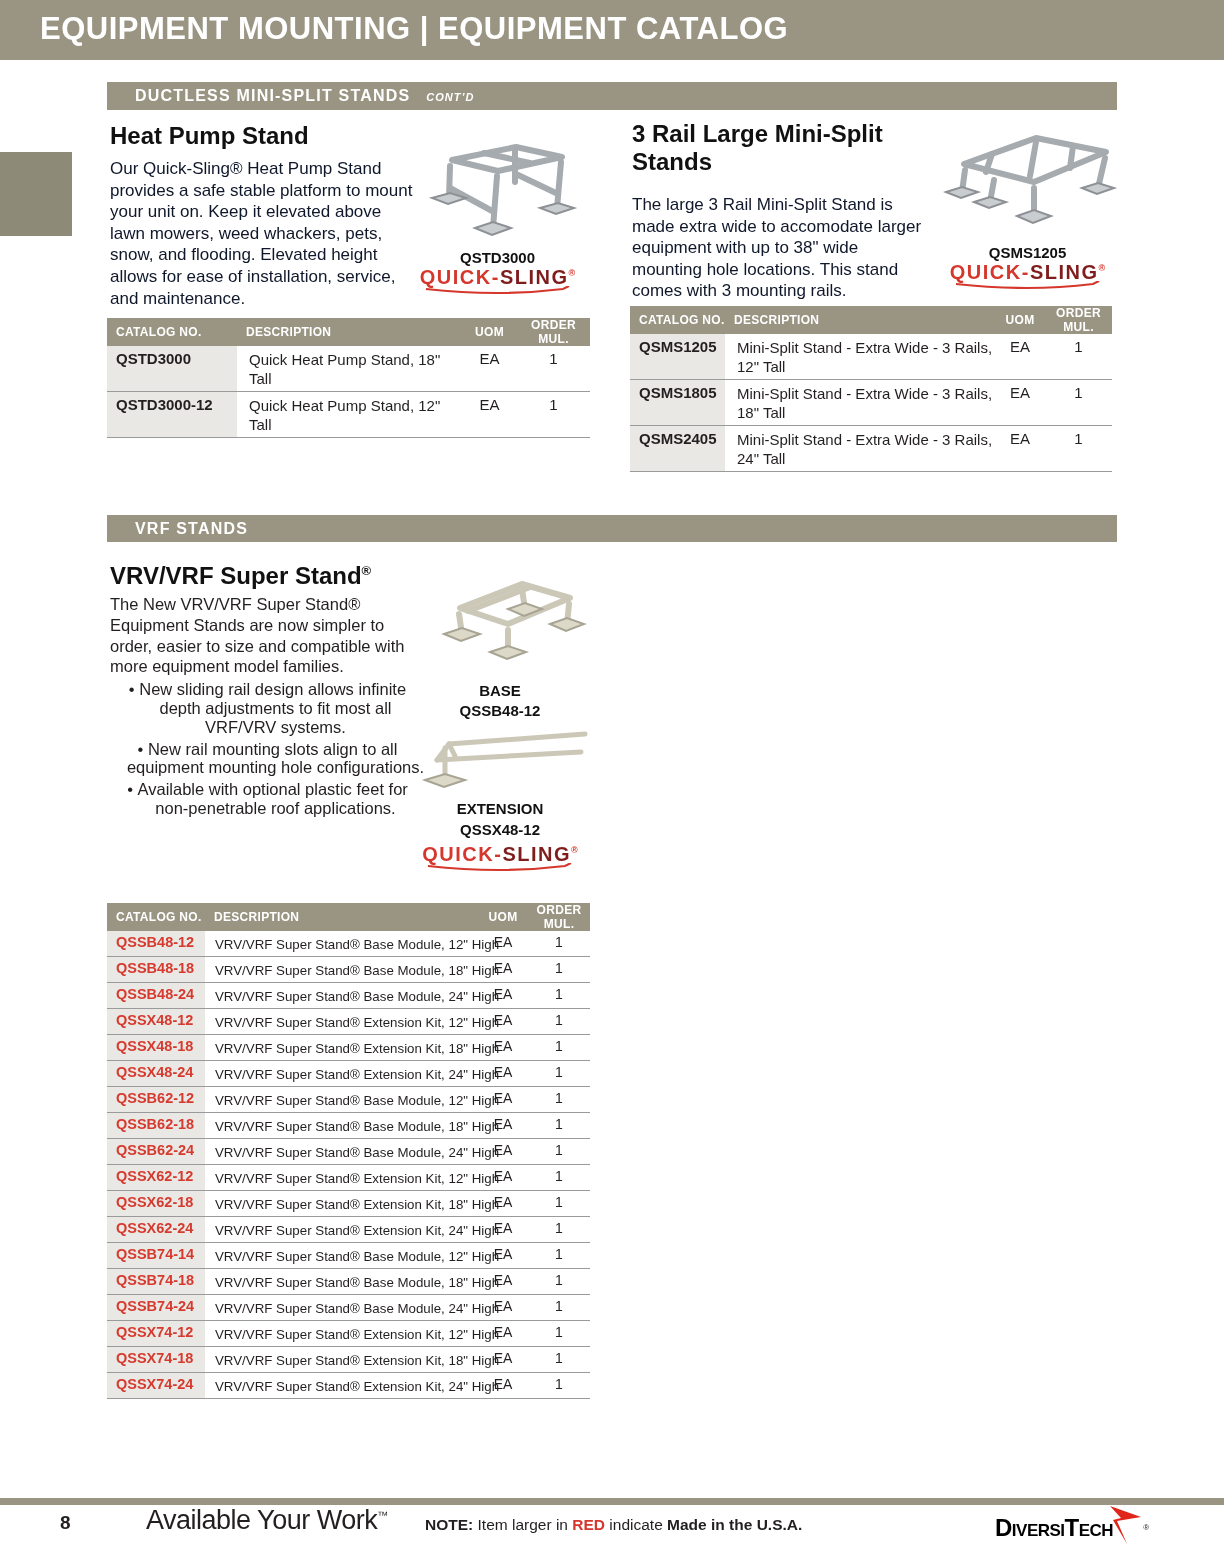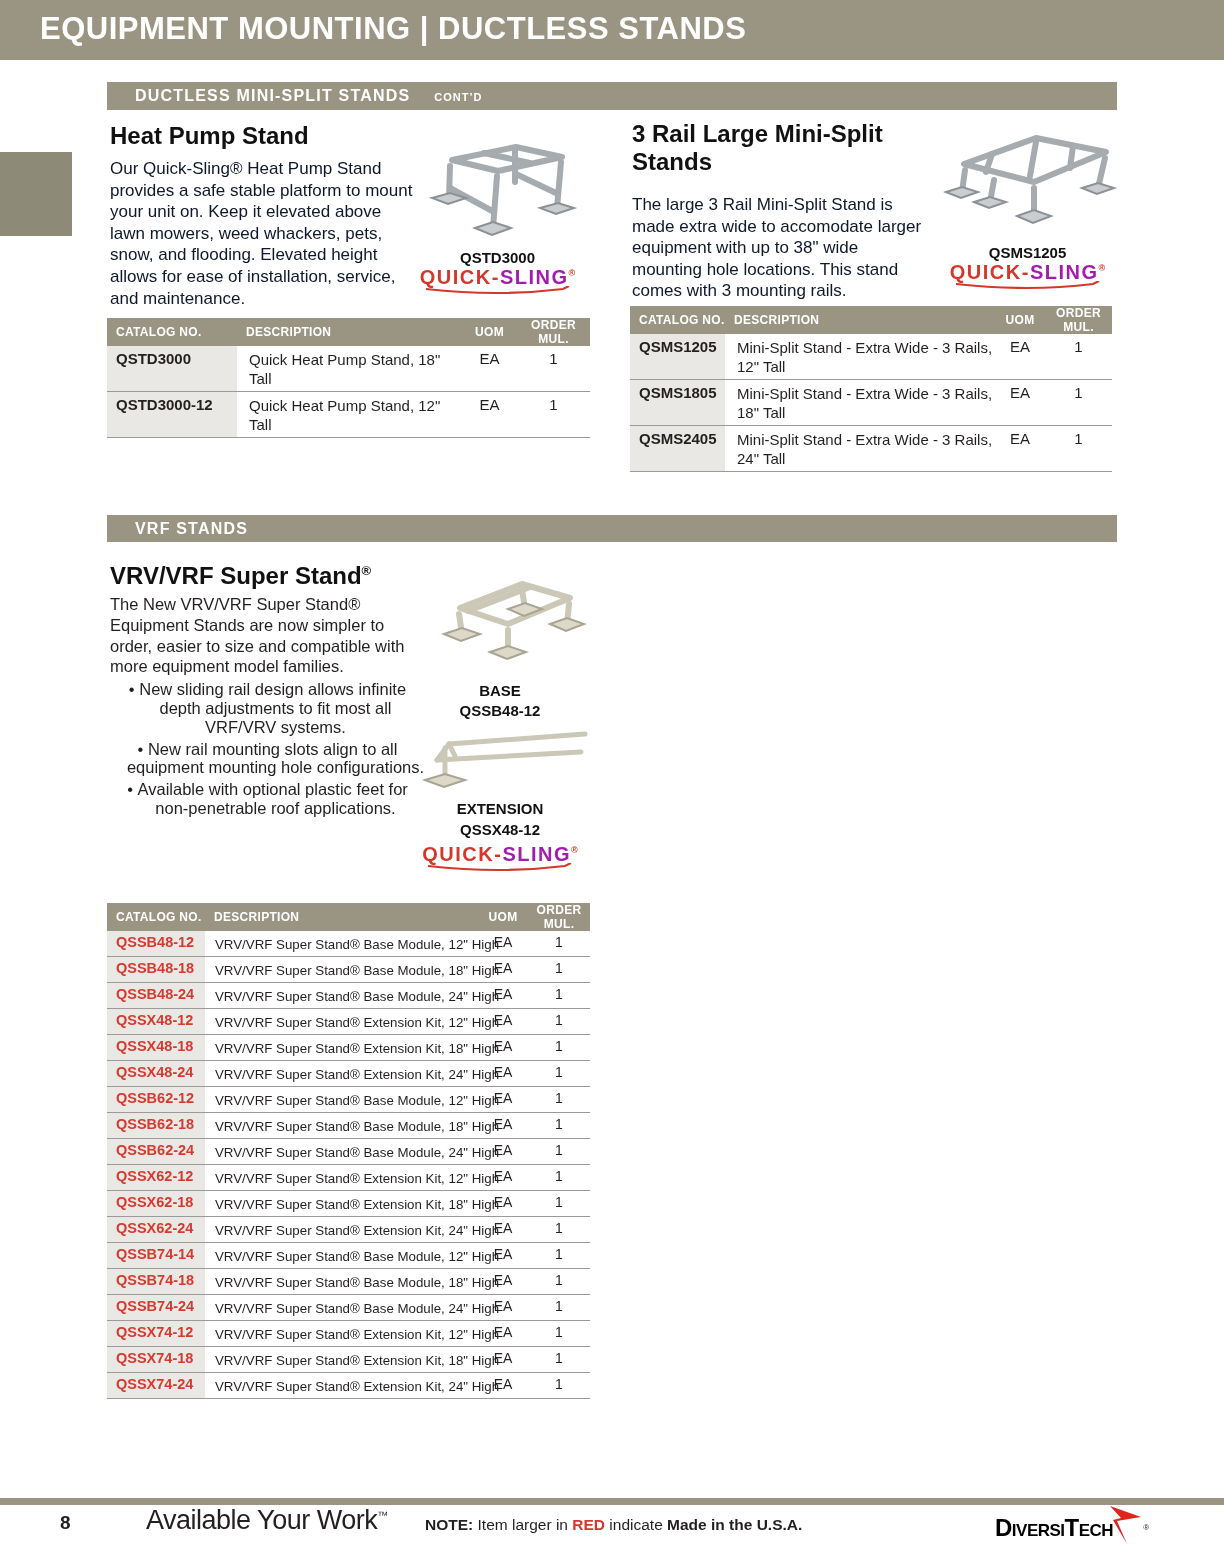--- a/index.html
+++ b/index.html
@@ -5,21 +5,21 @@
   * { margin:0; padding:0; box-sizing:border-box; }
   html,body { background:#ffffff; }
   body { width:1224px; height:1557px; position:relative; font-family:"Liberation Sans", sans-serif; color:#231f20; overflow:hidden; }
 
   
   .banner { position:absolute; left:0; top:0; width:1224px; height:60px; background:#9a9583; color:#fff;
             font-size:31px; font-weight:bold; letter-spacing:0.5px; line-height:58px; padding-left:40px; }
 
   .section-bar { position:absolute; left:107px; width:1010px; height:28px; background:#9a9583; color:#fff;
                  font-weight:bold; font-size:16px; letter-spacing:1.2px; line-height:28px; padding-left:28px; }
-  .section-bar .contd { font-size:11px; letter-spacing:1px; margin-left:24px; }
+  .section-bar .contd { font-size:11px; letter-spacing:1px; margin-left:16px;font-style:italic; }
   .accent-block { position:absolute; left:0; top:152px; width:72px; height:84px; background:#8e8a78; }
 
   h2.prod-title { font-size:24px; font-weight:bold; line-height:28px; color:#111; }
   .body-text { font-size:17px; line-height:21.6px; color:#0f172a; }
 
   
   .hp-title   { position:absolute; left:110px; top:122px; }
   .hp-body    { position:absolute; left:110px; top:158px; width:305px; }
   .hp-img     { position:absolute; left:420px; top:136px; }
   .hp-cap     { position:absolute; left:405px; top:249px; width:185px; }
@@ -45,21 +45,21 @@
   .ext-cap1   { position:absolute; left:410px; top:800px; width:180px; }
   .ext-cap2   { position:absolute; left:410px; top:821px; width:180px; }
   .qs3        { position:absolute; left:405px; top:843px; width:190px; }
 
   .img-cap { text-align:center; font-weight:bold; font-size:15px; color:#111; }
 
   
   .qs-logo { text-align:center; }
   .qs-line { font-weight:bold; font-size:20px; letter-spacing:1.5px; white-space:nowrap; }
   .qs-red  { color:#d5372c; }
-  .qs-blue { color:#a21caf; }
+  .qs-blue { color:#7f1d1d; }
   .qs-reg  { color:#d5372c; font-size:9px; vertical-align:super; letter-spacing:0; }
   .qs-swoosh { display:block; margin:-3px auto 0 auto; }
 
   
   table { border-collapse:collapse; table-layout:fixed; }
   .tbl  { position:absolute; }
   .tbl th { background:#9a9583; color:#fff; font-size:12px; font-weight:bold; text-align:left; height:26px;
             padding:0 0 0 9px; letter-spacing:0.3px; }
   .tbl th.c, .tbl td.c { text-align:center; padding:0; }
   .tbl td { border-bottom:1px solid #9a9a9a; vertical-align:top; }
@@ -86,21 +86,21 @@
 
   .dt-logo { position:absolute; left:995px; top:1504px; white-space:nowrap; }
   .dt-text { font-weight:bold; font-variant:small-caps; font-size:24px; letter-spacing:-0.5px; color:#000; }
   .dt-reg  { font-size:8px; vertical-align:super; }
   .dt-arrow{ margin-left:-4px; vertical-align:-10px; }
 </style>
 </head>
 <body>
 
 <div class="banner">
-  <span>EQUIPMENT MOUNTING | DUCTLESS STANDS</span>
+  <span>EQUIPMENT MOUNTING | EQUIPMENT CATALOG</span>
 </div>
 
 <div class="section-bar" style="top:82px;">
   <span>DUCTLESS MINI-SPLIT STANDS</span><span class="contd">CONT’D</span>
 </div>
 <div class="accent-block"></div>
 
 <h2 class="prod-title hp-title">Heat Pump Stand</h2>
 <p class="body-text hp-body">Our Quick-Sling® Heat Pump Stand provides a safe stable platform to mount your unit on. Keep it elevated above lawn mowers, weed whackers, pets, snow, and flooding. Elevated height allows for ease of installation, service, and maintenance.</p>
 

